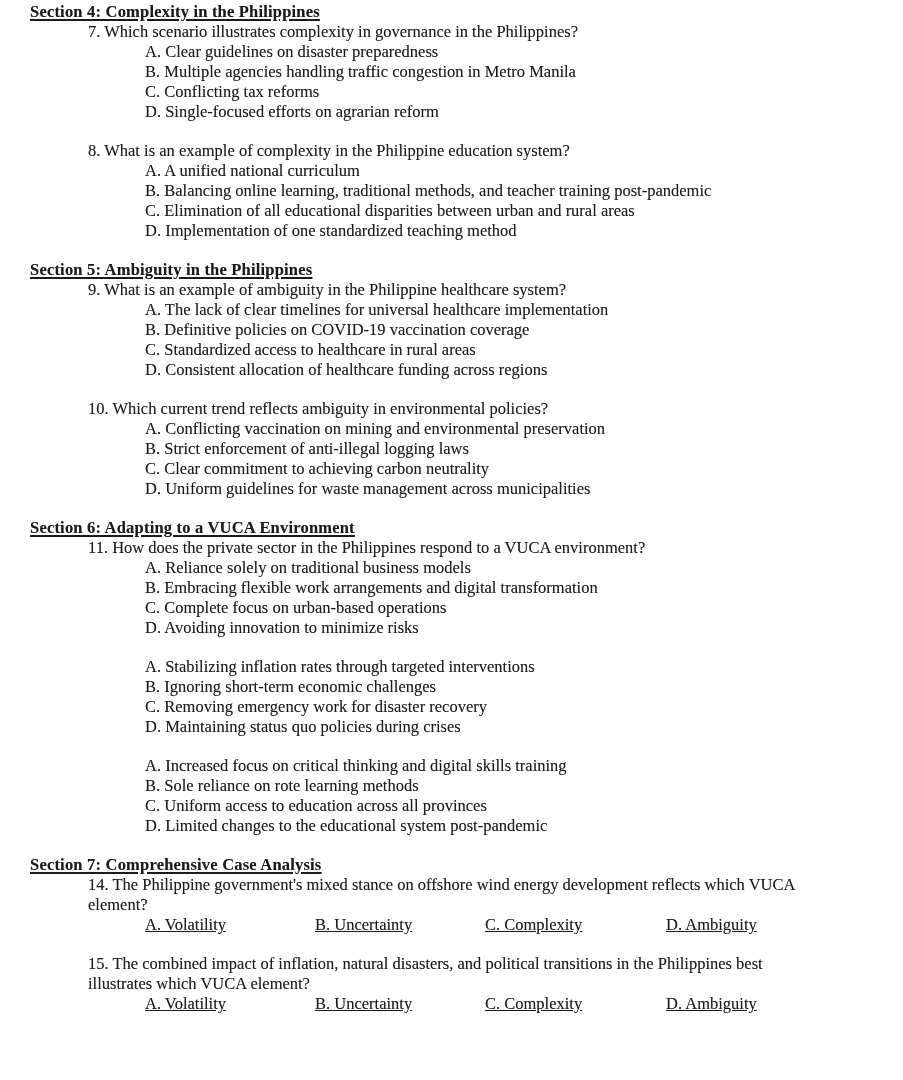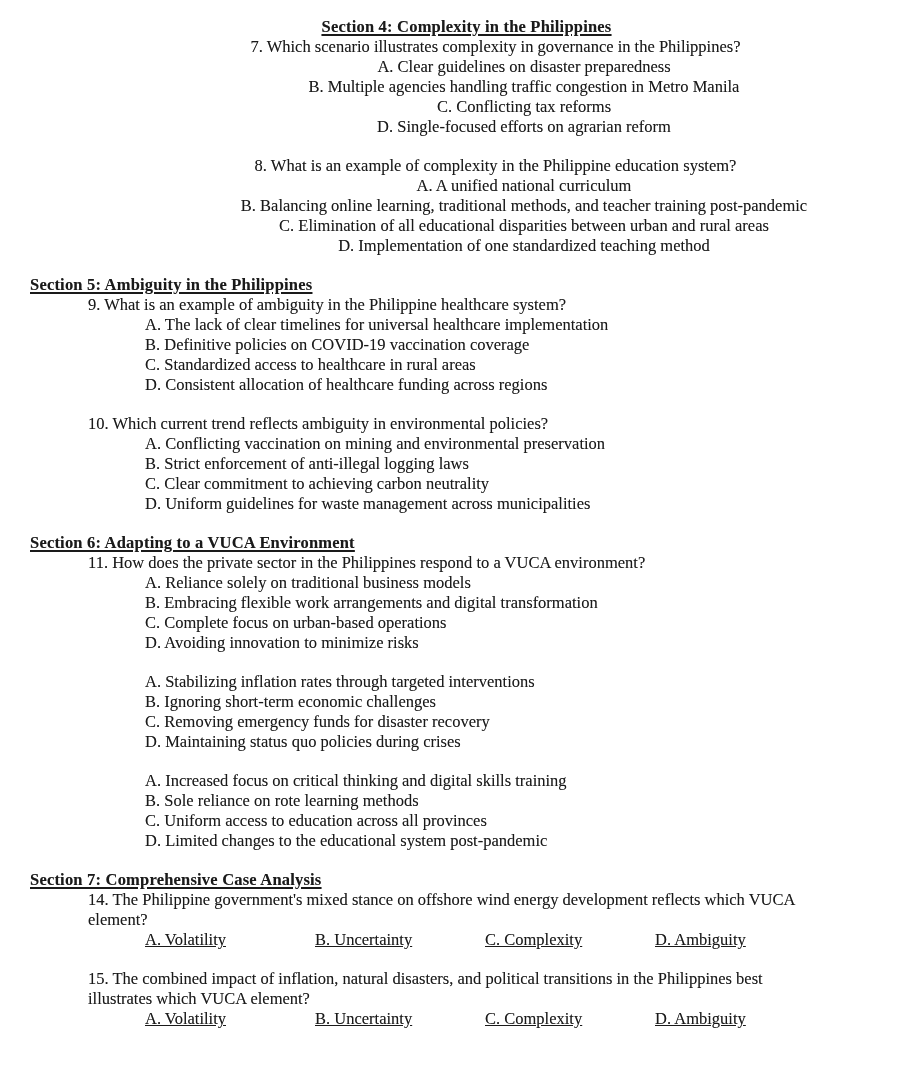--- a/index.html
+++ b/index.html
@@ -16,40 +16,40 @@
     font-size: 16.5px;
     line-height: 20px;
     color: #1a1a1a;
     text-shadow: 0 0 0.4px rgba(0,0,0,0.35); 
   }
   .page {
     padding-top: 2px;
     width: 903px;
   }
   .section { margin-top: 19px; }
-  .section:first-child { margin-top: 15px; text-align: center; }
+  .section:first-child { margin-top: 0; }
   .sec-heading {
     margin-left: 30px;
     font-weight: 700;
     text-decoration: underline;
     text-decoration-thickness: 1.6px;
     text-underline-offset: 2px;
     letter-spacing: 0.2px;
   }
   .qblock { margin-top: 19px; }
   .sec-heading + .qblock { margin-top: 0; }
   .qline { margin-left: 88px; }
   .opts-v .opt { margin-left: 145px; }
   .opts-h {
     display: flex;
     margin-left: 145px;
     text-decoration: underline;
   }
   .opts-h .opt { width: 170px; margin-left: 0; }
-  .opts-h .opt:last-child { width: auto; }
+  .opts-h .opt:last-child { width: auto; margin-left: 11px; }
 </style>
 </head>
 <body>
 
 <div class="page">
     <div class="section">
       <div class="sec-heading">Section 4: Complexity in the Philippines</div>
       <div class="qblock">
         <div class="qline">7. Which scenario illustrates complexity in governance in the Philippines?</div>
         <div class="opts-v">
@@ -98,21 +98,21 @@
           <div class="opt">A. Reliance solely on traditional business models</div>
           <div class="opt">B. Embracing flexible work arrangements and digital transformation</div>
           <div class="opt">C. Complete focus on urban-based operations</div>
           <div class="opt">D. Avoiding innovation to minimize risks</div>
         </div>
       </div>
       <div class="qblock">
         <div class="opts-v">
           <div class="opt">A. Stabilizing inflation rates through targeted interventions</div>
           <div class="opt">B. Ignoring short-term economic challenges</div>
-          <div class="opt">C. Removing emergency funds for disaster recovery</div>
+          <div class="opt">C. Removing emergency work for disaster recovery</div>
           <div class="opt">D. Maintaining status quo policies during crises</div>
         </div>
       </div>
       <div class="qblock">
         <div class="opts-v">
           <div class="opt">A. Increased focus on critical thinking and digital skills training</div>
           <div class="opt">B. Sole reliance on rote learning methods</div>
           <div class="opt">C. Uniform access to education across all provinces</div>
           <div class="opt">D. Limited changes to the educational system post-pandemic</div>
         </div>

